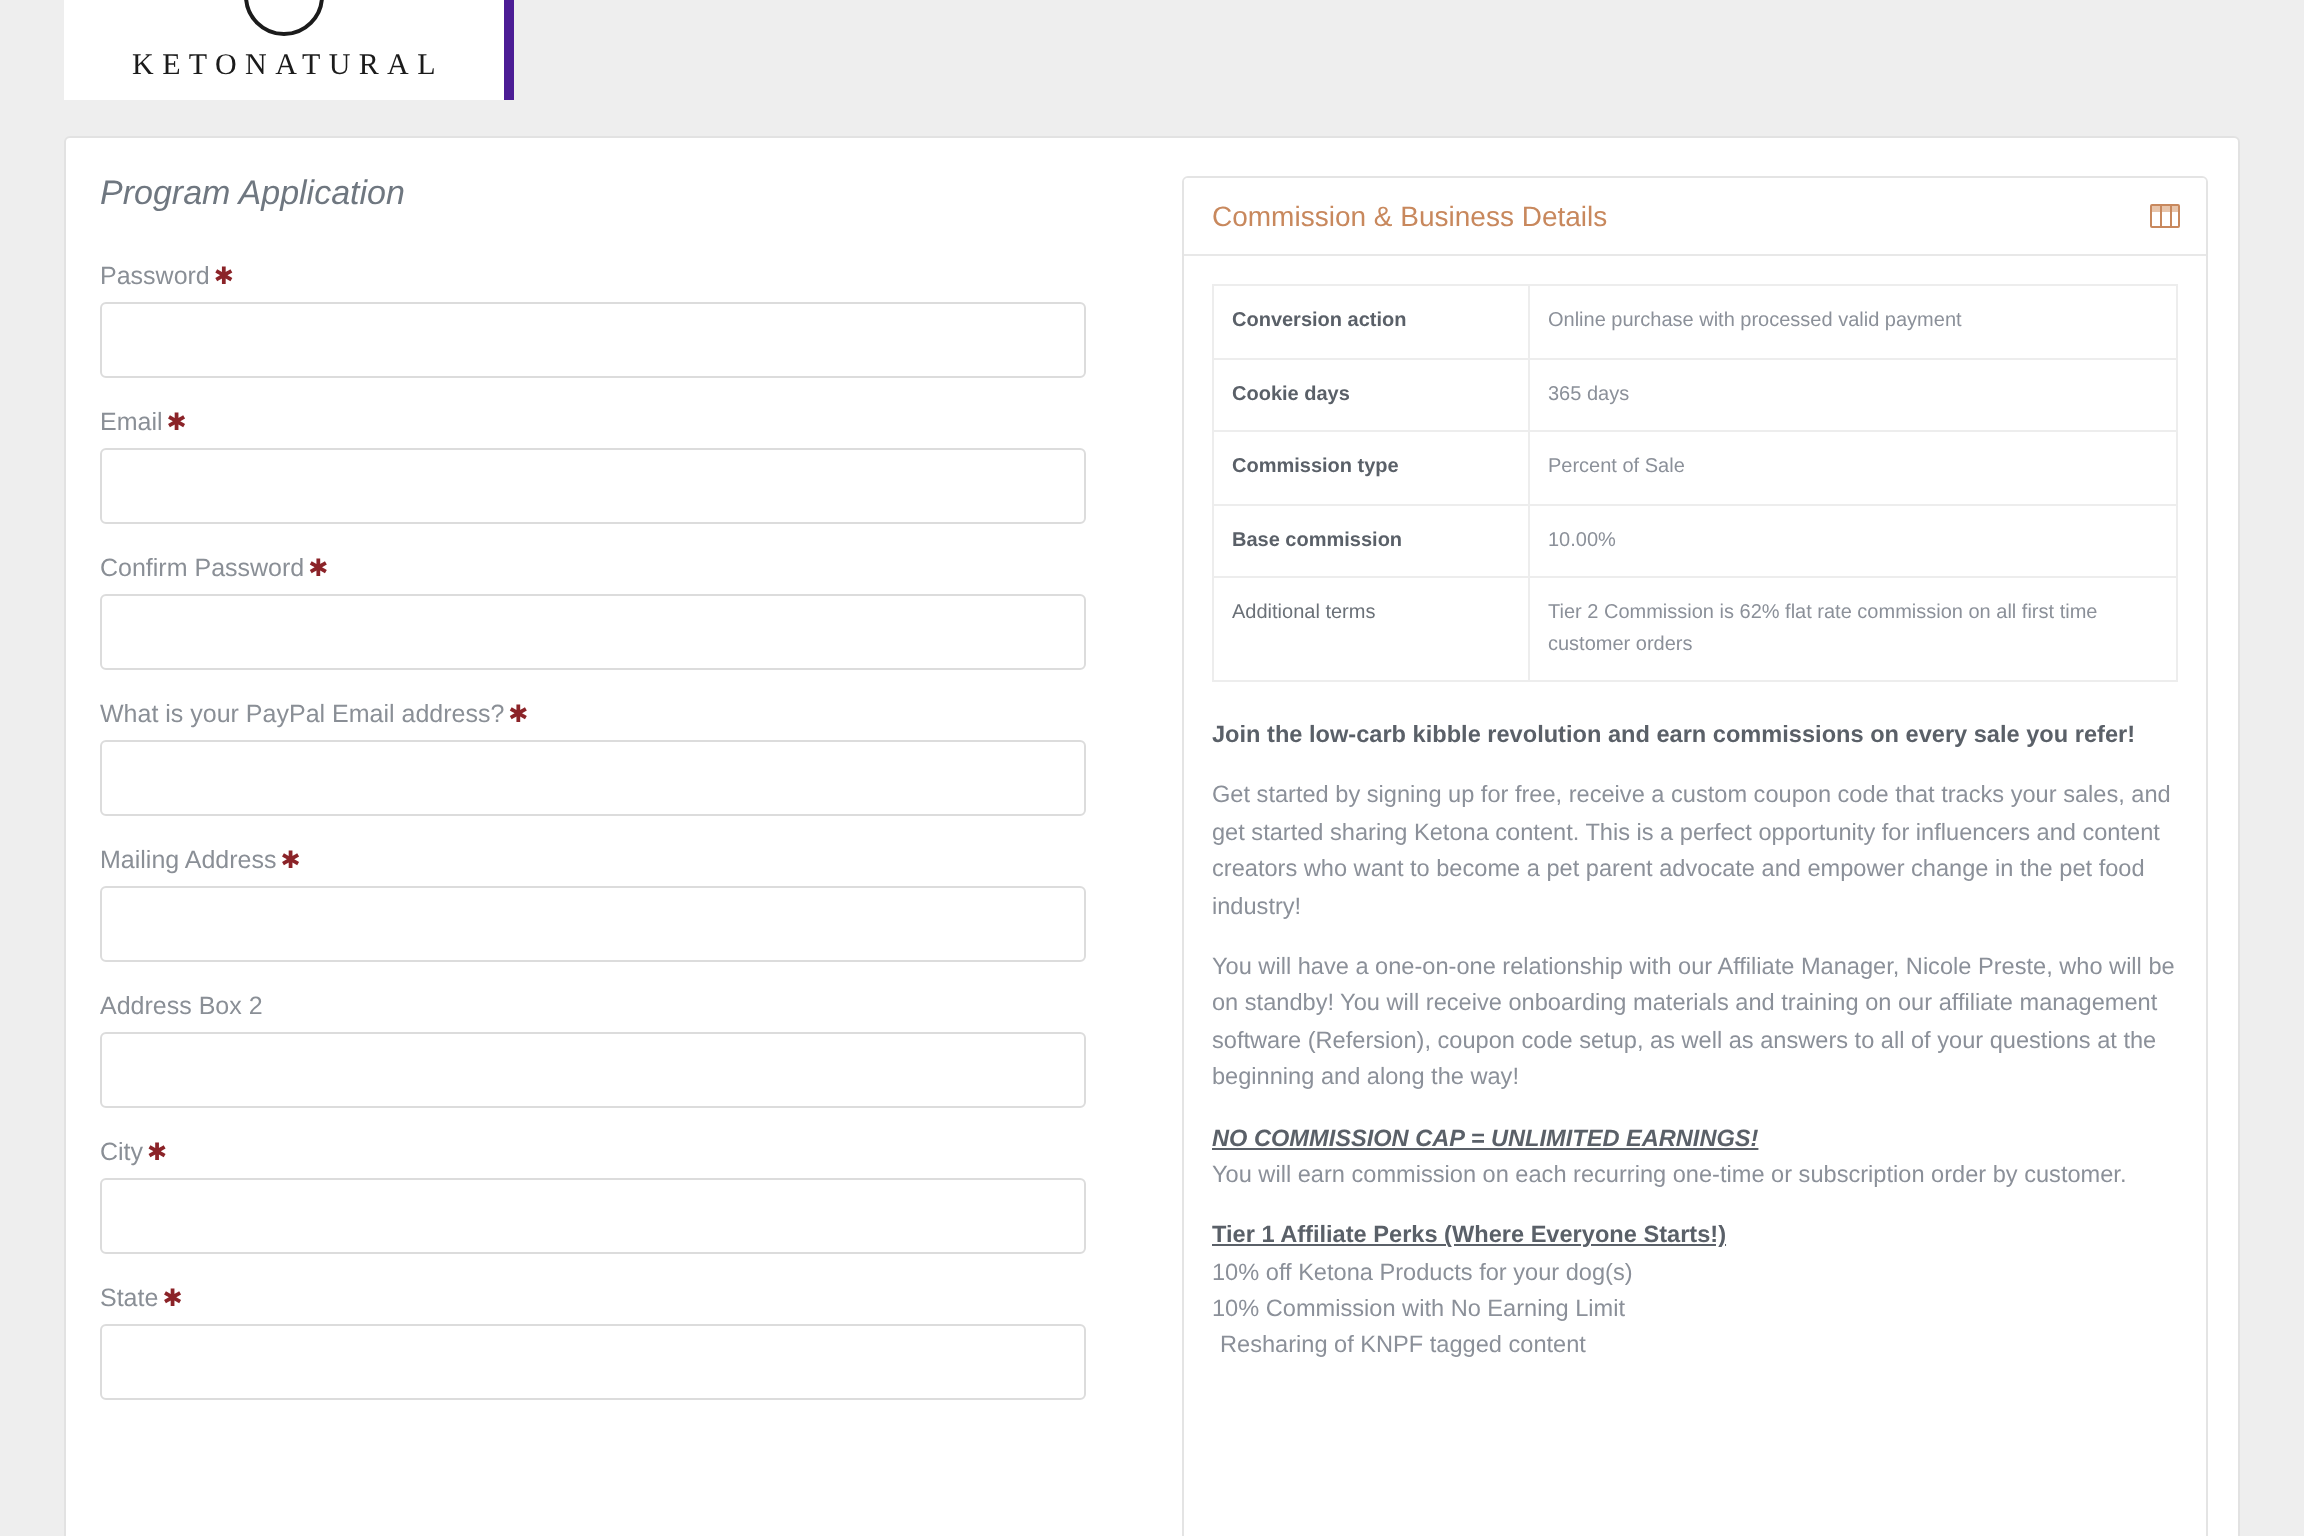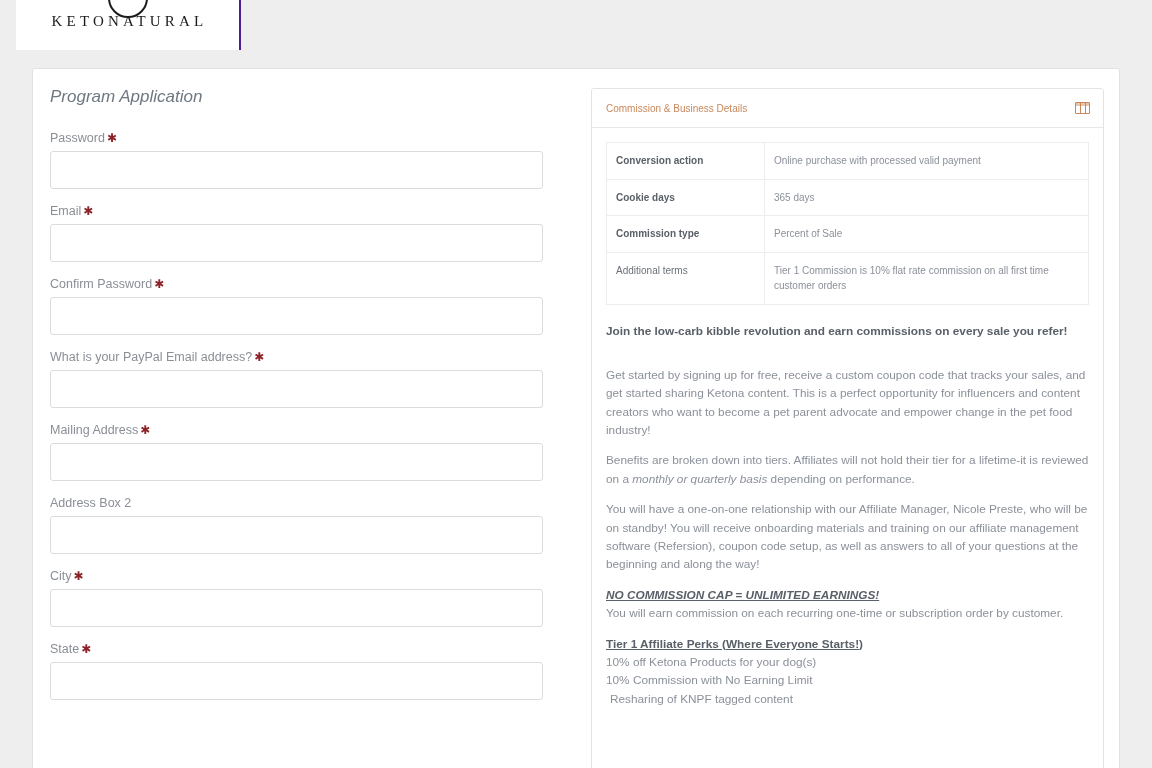--- a/index.html
+++ b/index.html
@@ -7,28 +7,28 @@
     margin: 0; padding: 0;
     width: 1152px; height: 768px;
     overflow: hidden;
     background: #eeeeee;
     font-family: "Liberation Sans", sans-serif;
   }
 
   
   .logo-bar {
     position: absolute;
-    left: 16px; top: 0;
+    left: 32px; top: 0;
     width: 225px; height: 50px;
     background: #ffffff;
-    border-right: 2px solid #4c1d95;
+    border-right: 5px solid #4c1d95;
     display: flex;
     flex-direction: column;
     align-items: center;
-    justify-content: center;
+    justify-content: flex-end;
     padding-bottom: 8px;
   }
   .logo-mark {
     position: absolute;
     top: -22px; left: 50%;
     margin-left: -20px;
     width: 40px; height: 40px;
     border: 2px solid #1b1b1b;
     border-radius: 50%;
   }
@@ -110,21 +110,21 @@
   .detail-head {
     position: relative;
     height: 39px;
     border-bottom: 1px solid #e8e8e8;
     display: flex;
     align-items: center;
     padding: 0 14px;
     background: #fff;
   }
   .detail-head-title {
-    font-size: 10px;
+    font-size: 14px;
     color: #c8885d;
     font-weight: 400;
   }
   .grid-icon {
     position: absolute;
     right: 13px; top: 50%;
     margin-top: -6px;
     width: 15px; height: 12px;
     border: 1px solid #c8885d;
     border-radius: 1px;
@@ -152,21 +152,21 @@
     width: 158px;
     color: #5a6068;
     font-weight: bold;
   }
   .detail-table tr:last-child td.k { font-weight: 400; color: #6b7178; }
   .detail-table td.v { color: #8b9099; }
 
   
   .prose { font-size: 11.8px; color: #8b9099; line-height: 1.56; }
   .prose p { margin: 0 0 12px 0; }
-  .prose .lead { font-weight: bold; color: #5a6068; margin-bottom: 26px; }
+  .prose .lead { font-weight: bold; color: #5a6068; margin-bottom: 12px; }
   .prose em { font-style: italic; }
   .hl-underline {
     font-weight: bold;
     font-style: italic;
     text-decoration: underline;
     color: #5a6068;
     display: block;
   }
   .bold-head { font-weight: bold; color: #5a6068; display: block; margin-bottom: 12px; }
   .tier-head {
@@ -263,30 +263,33 @@
           </tr>
           <tr>
             <td class="k">Cookie days</td>
             <td class="v">365 days</td>
           </tr>
           <tr>
             <td class="k">Commission type</td>
             <td class="v">Percent of Sale</td>
           </tr>
           <tr>
+            <td class="k">Base commission</td>
+            <td class="v">10.00%</td>
+          </tr>
+          <tr>
             <td class="k">Additional terms</td>
-            <td class="v">Tier 1 Commission is 10% flat rate commission on all first time customer orders</td>
+            <td class="v">Tier 2 Commission is 62% flat rate commission on all first time customer orders</td>
           </tr>
         </tbody>
       </table>
 
       <div class="prose">
         <p class="lead">Join the low-carb kibble revolution and earn commissions on every sale you refer!</p>
         <p>Get started by signing up for free, receive a custom coupon code that tracks your sales, and get started sharing Ketona content. This is a perfect opportunity for influencers and content creators who want to become a pet parent advocate and empower change in the pet food industry!</p>
-        <p><span>Benefits are broken down into tiers. Affiliates will not hold their tier for a lifetime-it is reviewed on a </span><em>monthly or quarterly basis</em><span> depending on performance.</span></p>
         <p>You will have a one-on-one relationship with our Affiliate Manager, Nicole Preste, who will be on standby! You will receive onboarding materials and training on our affiliate management software (Refersion), coupon code setup, as well as answers to all of your questions at the beginning and along the way!</p>
         <p>
           <span class="hl-underline">NO COMMISSION CAP = UNLIMITED EARNINGS!</span>
           <span>You will earn commission on each recurring one-time or subscription order by customer.</span>
         </p>
         <p>
           <span class="tier-head">Tier 1 Affiliate Perks (Where Everyone Starts!)</span>
           <span class="perk">10% off Ketona Products for your dog(s)</span>
           <span class="perk">10% Commission with No Earning Limit</span>
           <span class="perk indent">Resharing of KNPF tagged content</span>

